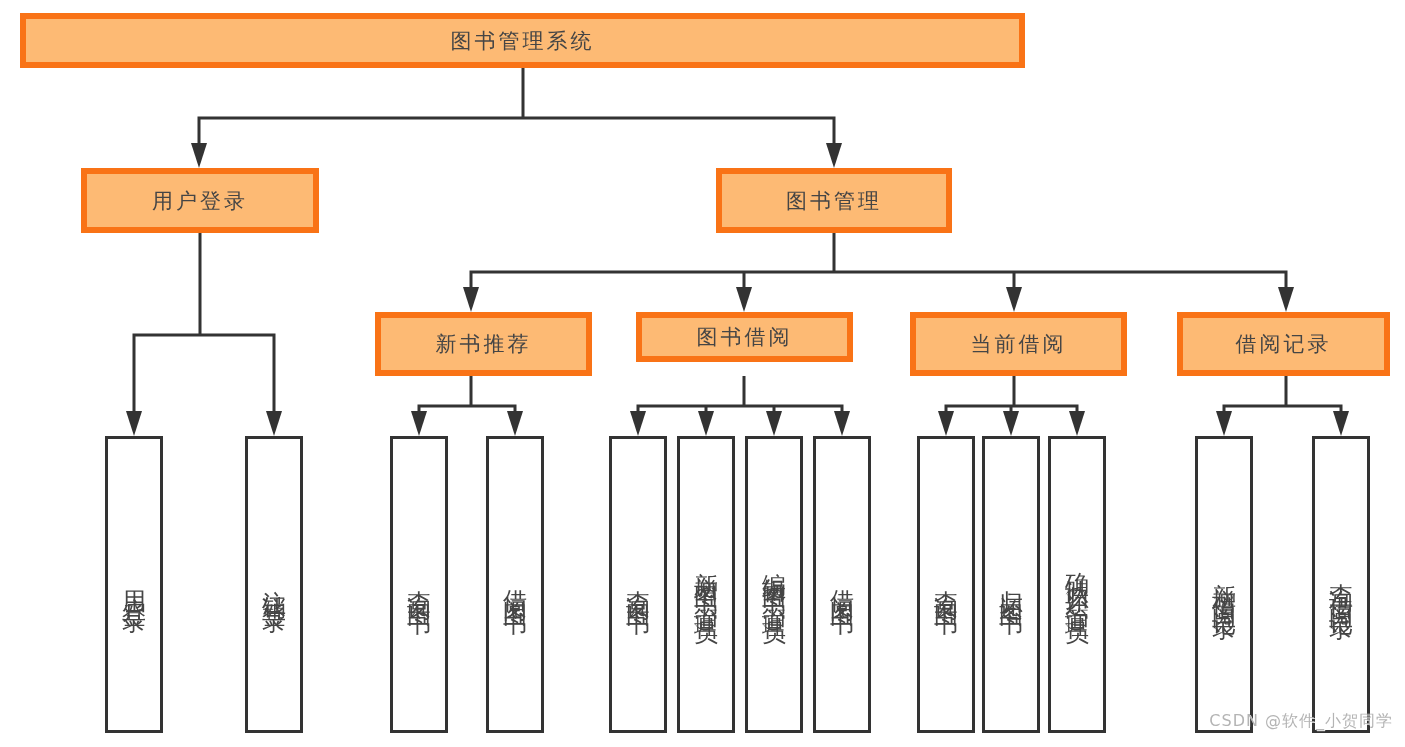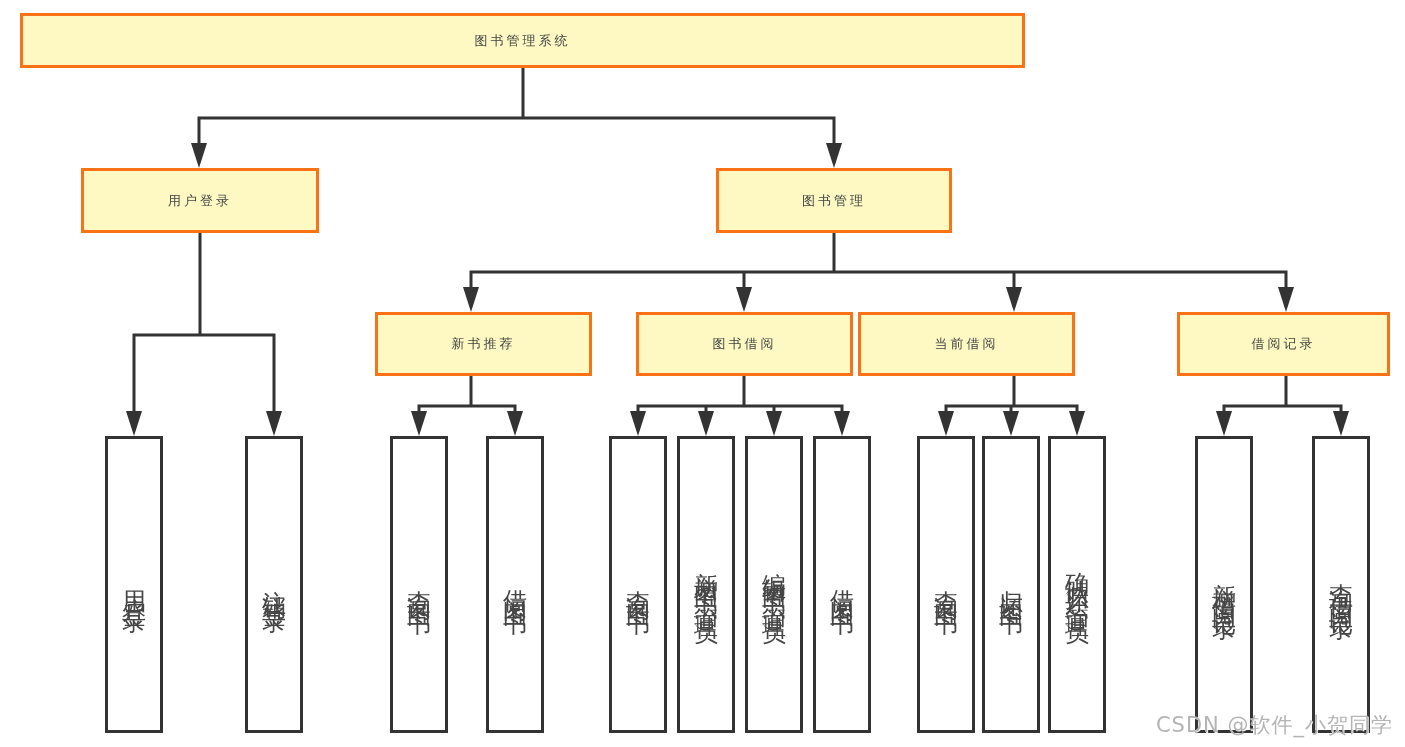--- a/index.html
+++ b/index.html
@@ -12,27 +12,27 @@
     overflow: hidden;
   }
   svg.connectors {
     position: absolute;
     left: 0; top: 0;
     width: 1405px; height: 747px;
   }
   .node {
     position: absolute;
     box-sizing: border-box;
-    border: 3px solid #f97316;
-    background: #fef9c3;
+    border: 6px solid #f97316;
+    background: #fdba74;
     color: #454545;
     display: flex;
     align-items: center;
     justify-content: center;
-    font-size: 13px;
+    font-size: 21px;
     letter-spacing: 3px;
     white-space: nowrap;
   }
   .leaf {
     position: absolute;
     box-sizing: border-box;
     border: 3px solid #333333;
     background: #ffffff;
     color: #454545;
     top: 436px;
@@ -42,21 +42,21 @@
     text-orientation: mixed;
     text-align: center;
     line-height: 52px;
     font-size: 24px;
     letter-spacing: 7px;
   }
   .watermark {
     position: absolute;
     top: 711px;
     right: 12px;
-    font-size: 21px;
+    font-size: 16px;
     letter-spacing: 1px;
     color: #b4b4b4;
     text-shadow: 1px 1px 0 rgba(255,255,255,0.9);
     white-space: nowrap;
   }
 </style>
 </head>
 <body>
 
 <div class="canvas">
@@ -103,22 +103,22 @@
       <polygon points="1333,411 1349,411 1341,436"></polygon>
     </g>
   </svg>
 
   <div class="node" style="left:20px; top:13px; width:1005px; height:55px;">图书管理系统</div>
 
   <div class="node" style="left:81px; top:168px; width:238px; height:65px;">用户登录</div>
   <div class="node" style="left:716px; top:168px; width:236px; height:65px;text-align:right;">图书管理</div>
 
   <div class="node" style="left:363px; top:312px; width:217px; height:64px;margin-left:12px;">新书推荐</div>
-  <div class="node" style="left:636px; top:312px; width:217px; height:64px;">图书借阅</div>
-  <div class="node" style="left:858px; top:312px; width:217px; height:64px;">当前借阅</div>
+  <div class="node" style="left:636px; top:312px; width:217px; height:50px;">图书借阅</div>
+  <div class="node" style="left:910px; top:312px; width:217px; height:64px;">当前借阅</div>
   <div class="node" style="left:1177px; top:312px; width:213px; height:64px;">借阅记录</div>
 
   <div class="leaf" style="left:105px;">用户登录</div>
   <div class="leaf" style="left:245px;">注销登录</div>
 
   <div class="leaf" style="left:390px;">查询图书</div>
   <div class="leaf" style="left:486px;">借阅图书</div>
 
   <div class="leaf" style="left:609px;">查询图书</div>
   <div class="leaf" style="left:677px;">新增图书（管理员）</div>

